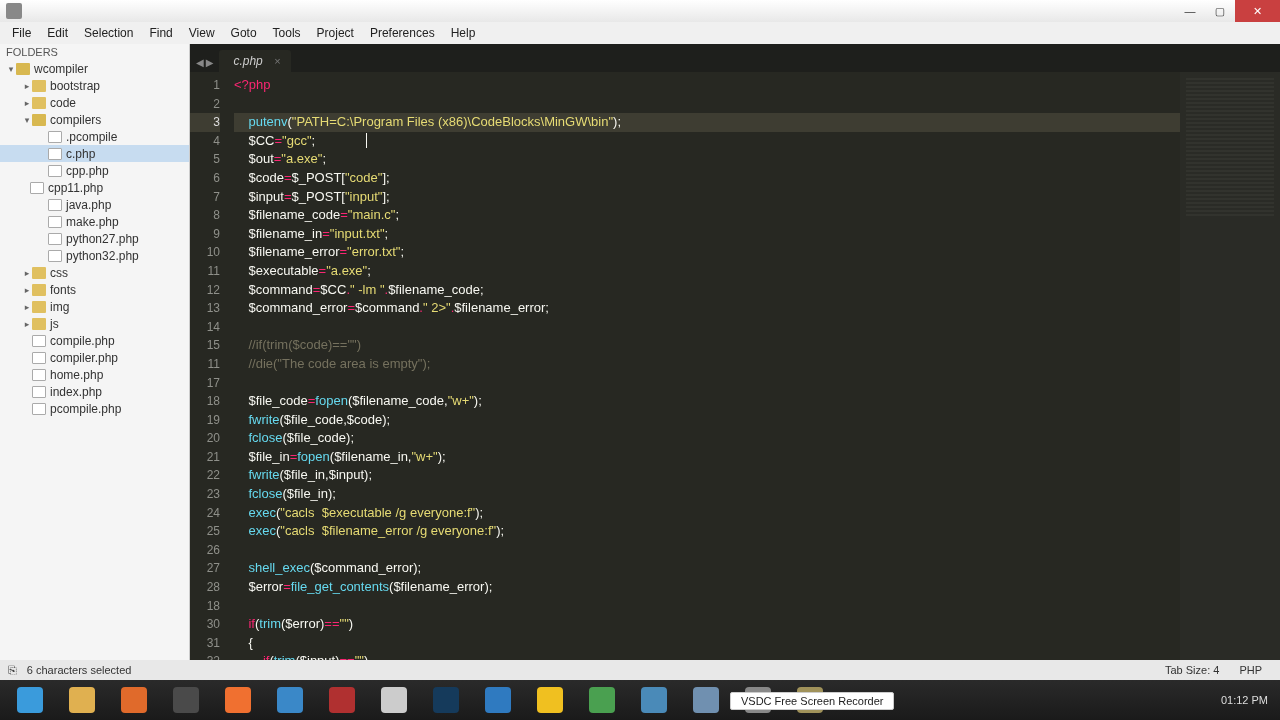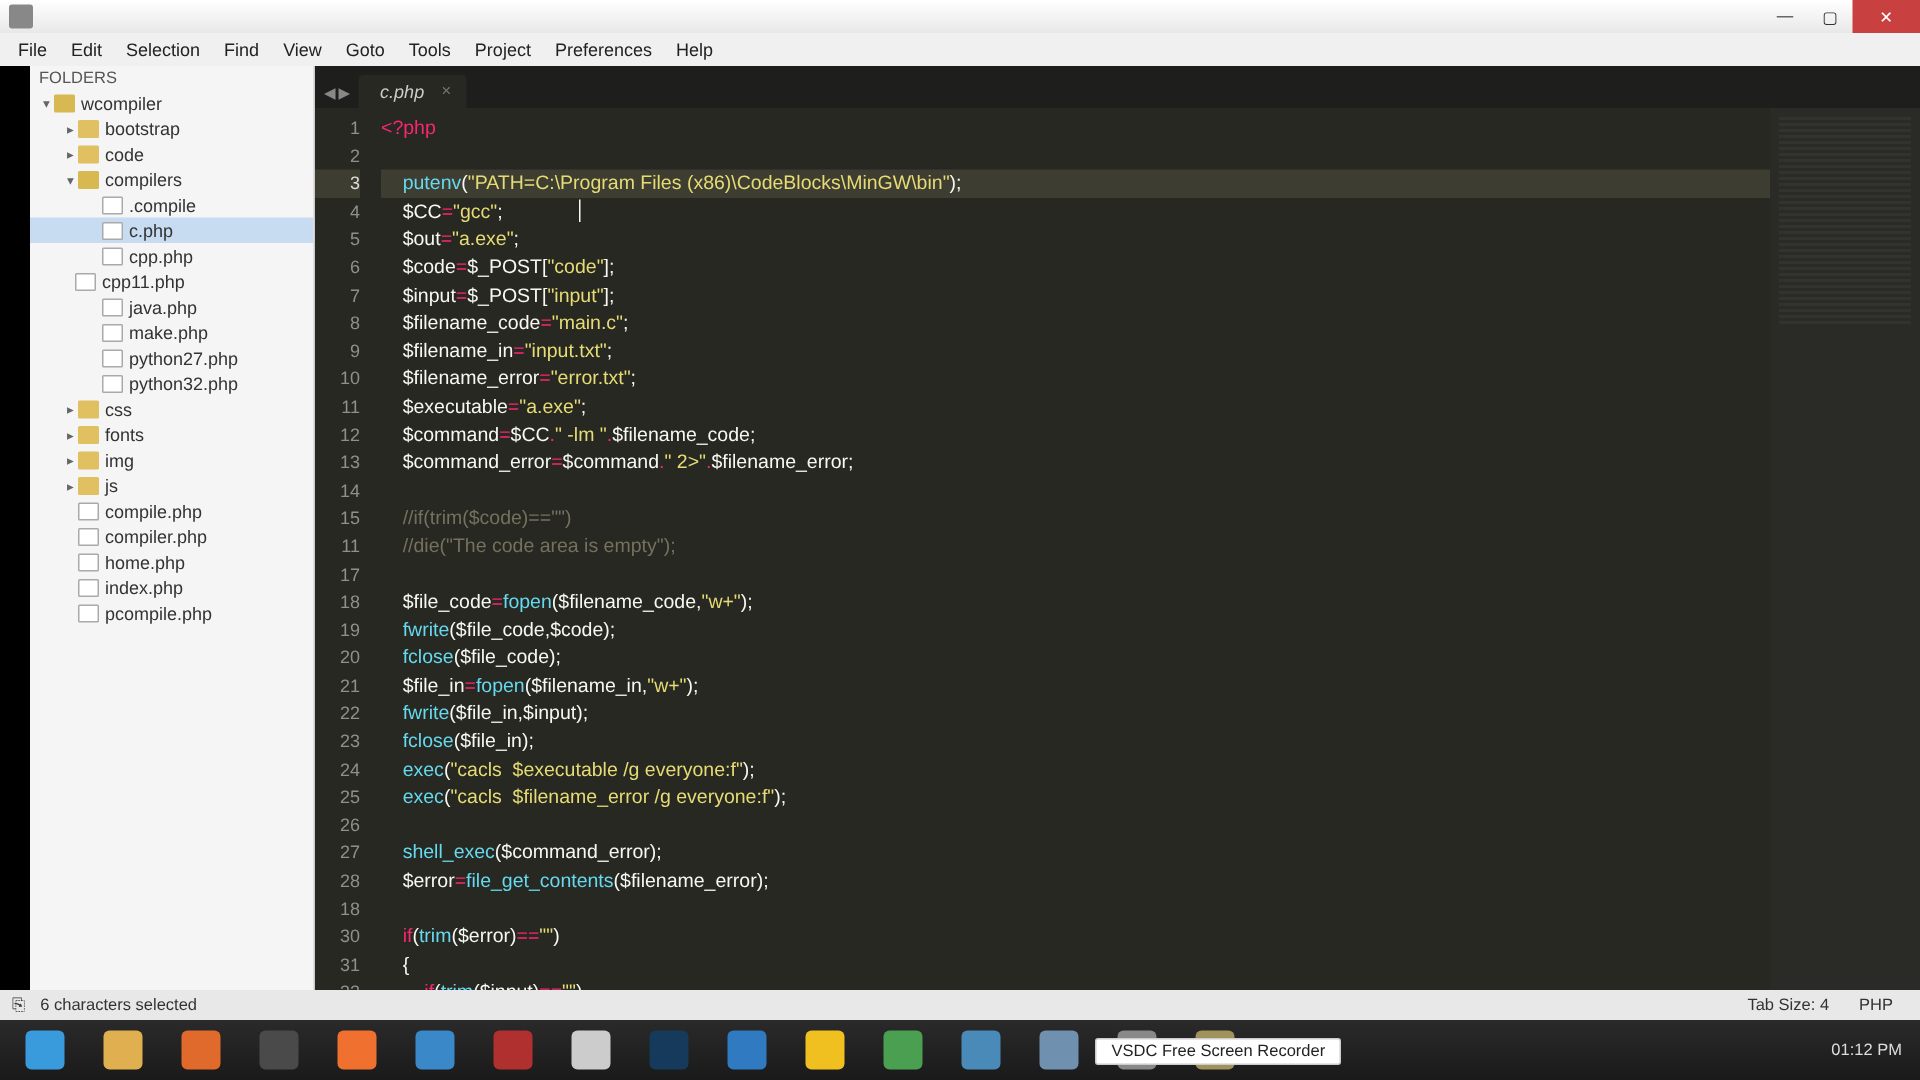--- a/index.html
+++ b/index.html
@@ -8,21 +8,21 @@
 .titlebar { height: 22px; background: linear-gradient(#fff, #e8e8e8); display: flex; align-items: center; font-size: 12px; color: #333; position: relative; }
 .titlebar .icon { width: 16px; height: 16px; margin: 0 6px; background: #888; border-radius: 2px; }
 .titlebar .title { position: absolute; left: 50%; transform: translateX(-50%); white-space: nowrap; }
 .titlebar .winbtns { margin-left: auto; display: flex; }
 .titlebar .wb { width: 30px; height: 22px; display: flex; align-items: center; justify-content: center; font-size: 11px; }
 .titlebar .wb.close { background: #c94040; color: #fff; width: 45px; }
 
 .menubar { height: 22px; background: #f0f0f0; display: flex; align-items: center; padding: 0 4px; font-size: 12px; color: #222; }
 .menubar span { padding: 2px 8px; }
 
-.main { display: flex; height: calc(720px - 22px - 22px - 20px - 40px); background: #f9a8d4; margin-left: 20px; }
+.main { display: flex; height: calc(720px - 22px - 22px - 20px - 40px); background: #f9a8d4; }
 
 .sidebar { width: 190px; background: #f5f5f5; border-right: 1px solid #ccc; font-size: 12px; color: #333; overflow: hidden; }
 .sidebar .hdr { padding: 2px 6px; color: #555; font-size: 11px; }
 .sidebar .tree { padding: 0 0 4px 0; }
 .sidebar .node { display: flex; align-items: center; height: 17px; padding: 0 4px; white-space: nowrap; }
 .sidebar .node.sel { background: #c7dcf0; }
 .sidebar .arrow { width: 10px; text-align: center; color: #666; font-size: 9px; }
 .sidebar .fico { width: 14px; height: 12px; margin-right: 4px; flex-shrink: 0; }
 .sidebar .fico.folder { background: #e0c060; border-radius: 1px; }
 .sidebar .fico.folder.open { background: #d8b850; }
@@ -96,21 +96,21 @@
           <span>code</span>
         </div>
         <div class="node" style="padding-left: 22px;">
           <span class="arrow">▾</span>
           <span class="fico folder open"></span>
           <span>compilers</span>
         </div>
         <div class="node" style="padding-left: 38px;">
           <span class="arrow"></span>
           <span class="fico file"></span>
-          <span>.compile</span>
+          <span>.pcompile</span>
         </div>
         <div class="node sel" style="padding-left: 38px;">
           <span class="arrow"></span>
           <span class="fico file"></span>
           <span>c.php</span>
         </div>
         <div class="node" style="padding-left: 38px;">
           <span class="arrow"></span>
           <span class="fico file"></span>
           <span>cpp.php</span>

